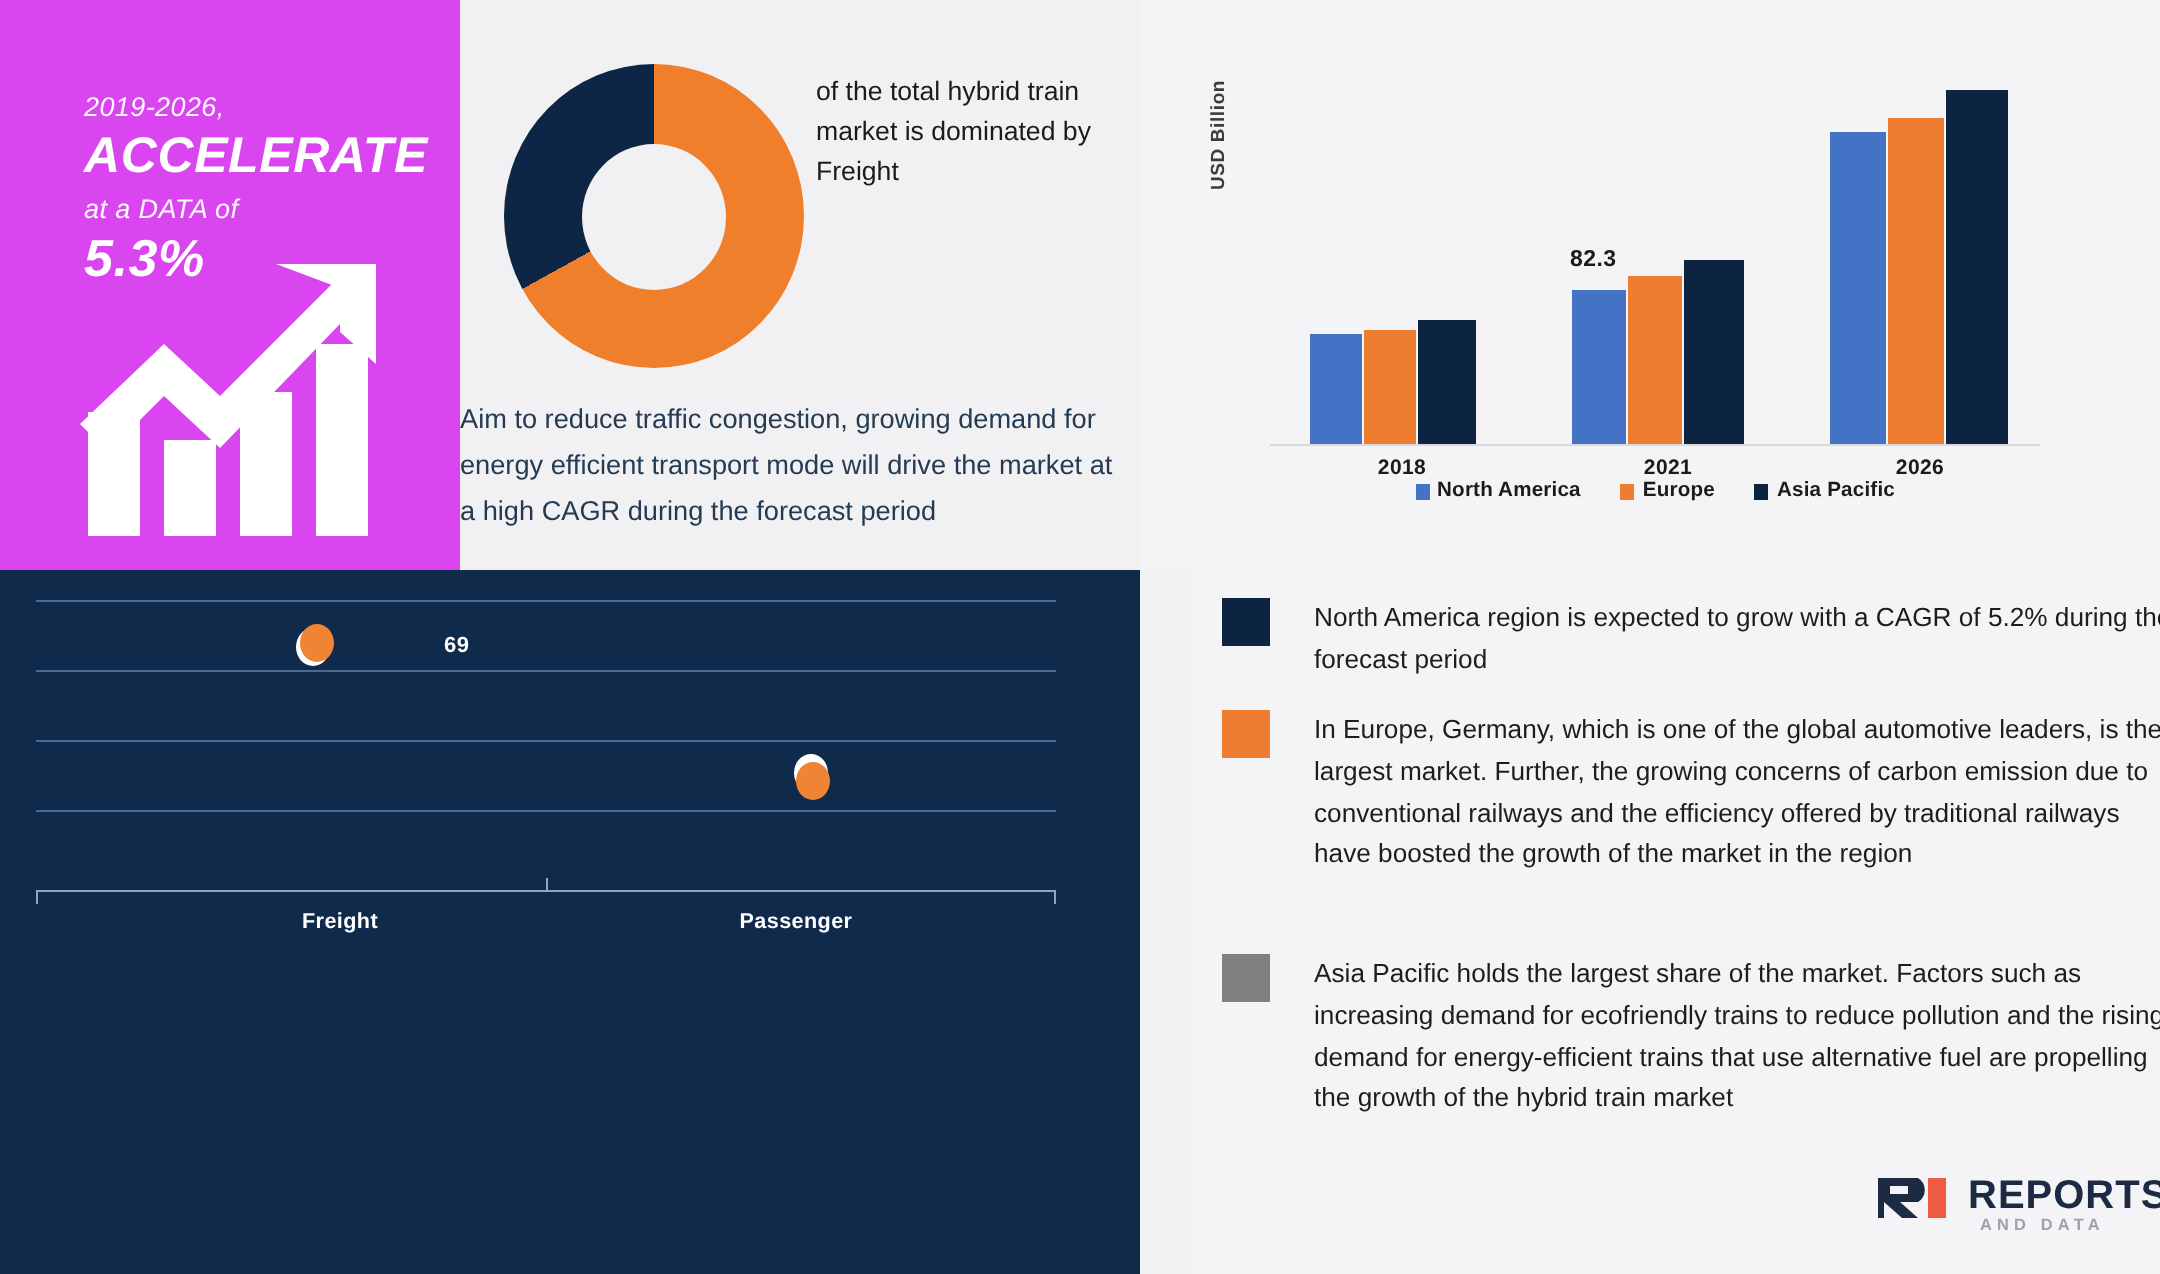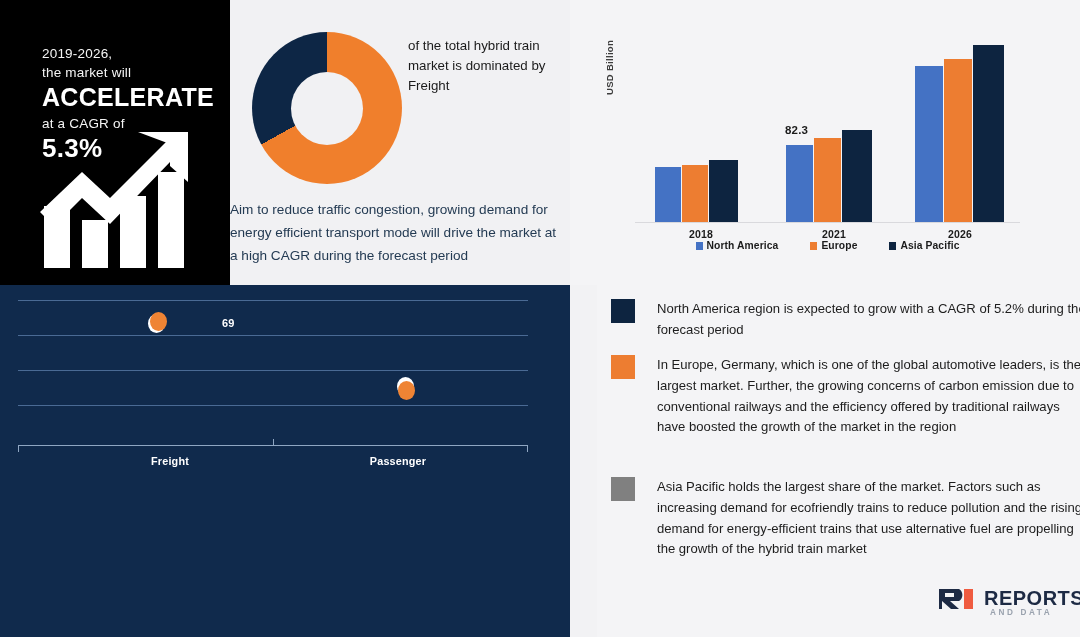--- a/index.html
+++ b/index.html
@@ -7,21 +7,21 @@
     width:1080px;height:637px;
     font-family:"Liberation Sans", sans-serif;
     background:#f2f2f4;
     overflow:hidden;
   }
   .canvas{position:relative;width:1080px;height:637px;overflow:hidden;}
 
   
   .q-accel{
     position:absolute;left:0;top:0;width:230px;height:347px;
-    background:#000000;overflow:hidden;
+    background:#d946ef;overflow:hidden;font-style:italic;
   }
   .accel-text{position:absolute;left:42px;top:44px;width:180px;color:#ffffff;}
   .accel-l1{font-size:13.5px;line-height:19px;font-weight:400;opacity:.96;letter-spacing:.2px;}
   .accel-l2{font-size:13.5px;line-height:19px;font-weight:400;opacity:.96;letter-spacing:.2px;}
   .accel-big{font-size:25px;line-height:31px;font-weight:700;letter-spacing:.3px;margin-top:0;}
   .accel-l4{font-size:13.5px;line-height:19px;font-weight:400;opacity:.96;letter-spacing:.2px;margin-top:1px;}
   .accel-pct{font-size:26px;line-height:30px;font-weight:700;letter-spacing:.3px;}
 
   .growth-icon{position:absolute;left:30px;top:128px;width:190px;height:150px;}
 
@@ -94,21 +94,21 @@
   .bar-navy{background:#0d2440;}
   .bar-val{
     position:absolute;font-size:11.5px;font-weight:700;color:#1b1b1b;letter-spacing:.2px;
   }
   .bar-xlab{
     position:absolute;font-size:10.5px;font-weight:700;color:#1b1b1b;
     text-align:center;letter-spacing:.2px;
   }
   .bar-legend{
     position:absolute;left:635px;top:240px;width:385px;
-    display:flex;justify-content:center;align-items:center;gap:32px;
+    display:flex;justify-content:center;align-items:center;gap:20px;
   }
   .bl-item{display:flex;align-items:center;gap:4px;}
   .bl-sw{width:7px;height:8px;}
   .bl-txt{font-size:10.3px;font-weight:700;color:#1b1b1b;letter-spacing:.1px;}
 
   
   .q-regions{
     position:absolute;left:597px;top:285px;width:510px;height:352px;
     background:#f4f4f6;
   }
@@ -131,23 +131,22 @@
   }
 </style>
 </head>
 <body>
 
 <div class="canvas">
 
   <div class="q-accel">
     <div class="accel-text">
       <div class="accel-l1">2019-2026,</div>
-      <div class="accel-l2">the market will</div>
       <div class="accel-big">ACCELERATE</div>
-      <div class="accel-l4">at a CAGR of</div>
+      <div class="accel-l4">at a DATA of</div>
       <div class="accel-pct">5.3%</div>
     </div>
     <svg class="growth-icon" viewBox="0 0 190 150">
       <rect x="14" y="78" width="26" height="62" fill="#ffffff"></rect>
       <rect x="52" y="92" width="26" height="48" fill="#ffffff"></rect>
       <rect x="90" y="68" width="26" height="72" fill="#ffffff"></rect>
       <rect x="128" y="44" width="26" height="96" fill="#ffffff"></rect>
       <path d="M10 84 L52 44 L80 70 L140 10 L140 34 L80 96 L52 70 L24 98 Z" fill="#ffffff"></path>
       <path d="M108 4 L158 4 L158 54 L140 38 L140 16 Z" fill="#ffffff"></path>
     </svg>

